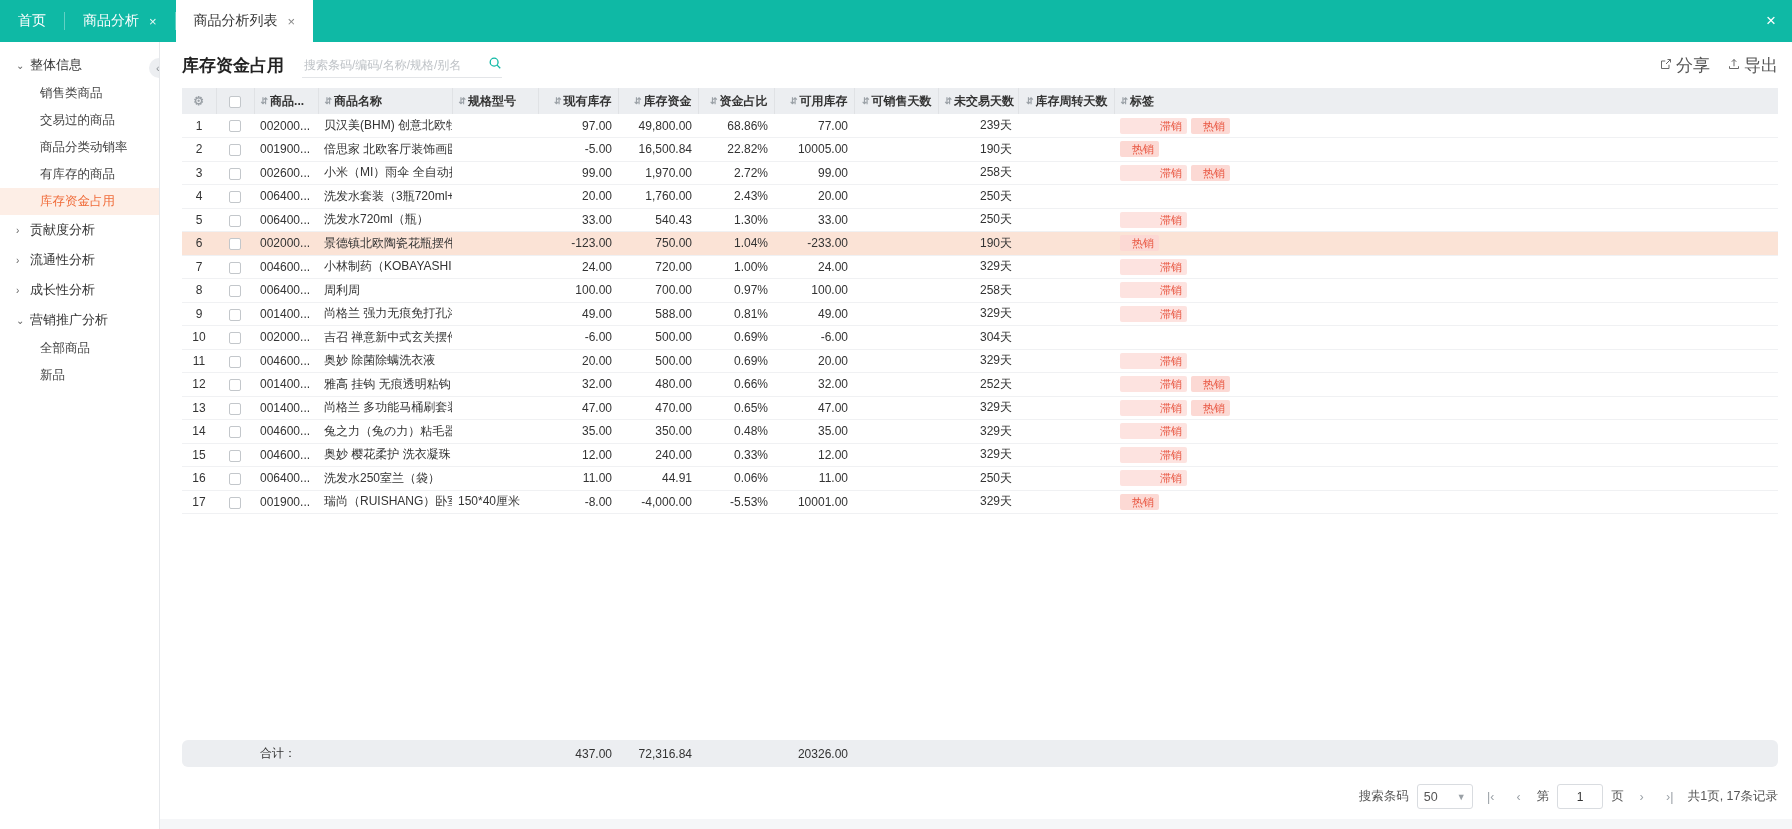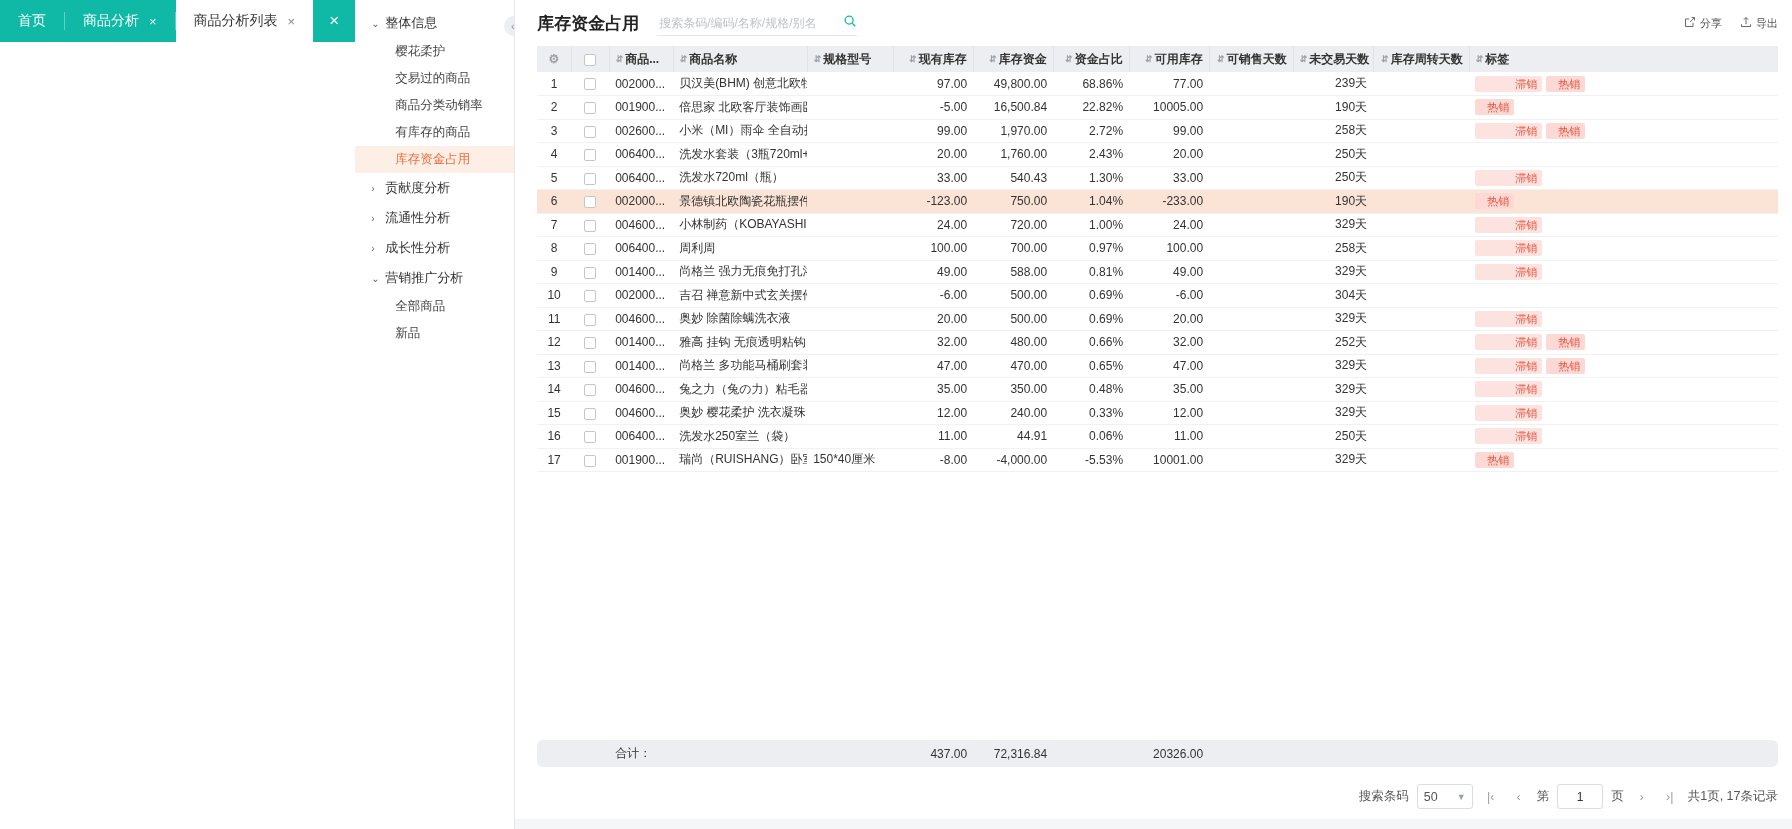--- a/index.html
+++ b/index.html
@@ -5,21 +5,21 @@
   * { box-sizing: border-box; }
   html, body {
     margin: 0; padding: 0;
     width: 1792px; height: 829px;
     font-family: "Liberation Sans", sans-serif;
     font-size: 12px;
     color: #333;
     background: #f5f6f8;
     overflow: hidden;
   }
-  .app { width: 1792px; height: 829px; position: relative; display: flex; flex-direction: row; background:#fff;}
+  .app { width: 1792px; height: 829px; position: relative; display: flex; flex-direction: column; background:#fff;}
 
   
   .tabbar {
     height: 42px;
     background: #0fb9a5;
     display: flex;
     align-items: stretch;
     position: relative;
     flex: none;
   }
@@ -163,21 +163,21 @@
     color: #0fb9a5;
     font-size: 14px;
     margin-left: auto;
     cursor: pointer;
   }
   .header-actions {
     margin-left: auto;
     display: flex;
     align-items: center;
     gap: 18px;
-    font-size: 11px;
+    font-size: 17px;
     color: #555;
   }
   .header-actions .act { display: flex; align-items: center; gap: 4px; cursor: pointer; }
   .header-actions .act .gi { font-size: 12px; color: #666; }
 
   
   .table-area {
     flex: 1;
     min-height: 0;
     padding: 0 14px 0 22px;
@@ -331,21 +331,21 @@
   <div class="body">
 
     <div class="sidebar">
       <div class="collapse-btn">«</div>
 
       <div class="nav-group">
         <span class="caret">⌄</span>
         <span>整体信息</span>
       </div>
       <div class="nav-item">
-        <span>樱花柔护</span>
+        <span>销售类商品</span>
       </div>
       <div class="nav-item">
         <span>交易过的商品</span>
       </div>
       <div class="nav-item">
         <span>商品分类动销率</span>
       </div>
       <div class="nav-item">
         <span>有库存的商品</span>
       </div>

